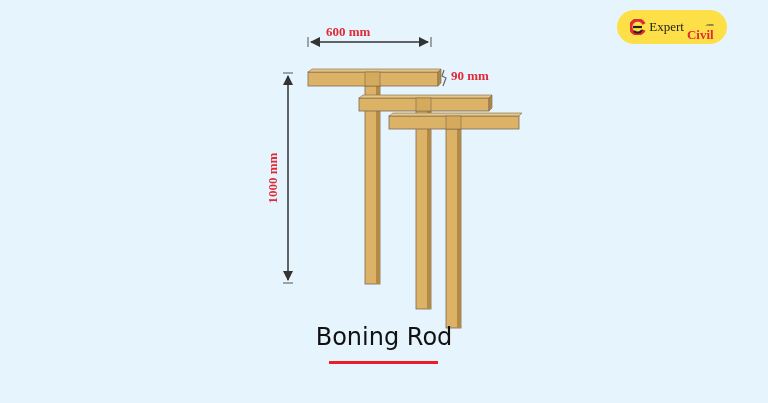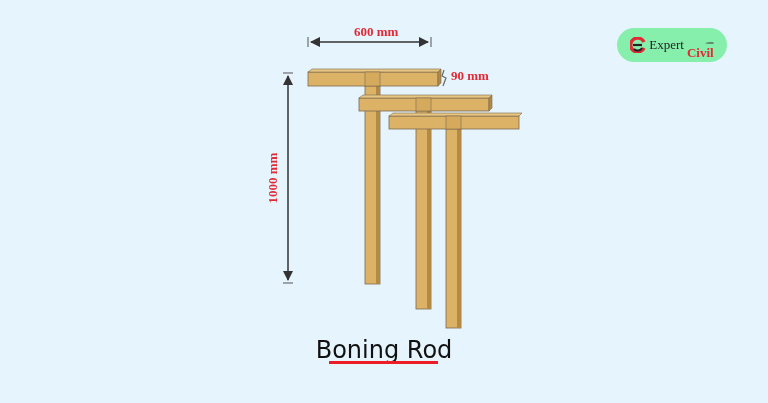--- a/index.html
+++ b/index.html
@@ -1,23 +1,23 @@
 <!DOCTYPE html>
 <html><head>
 <meta charset="utf-8">
 <style>
   html, body { margin:0; padding:0; }
   body { width:768px; height:403px; background:#e6f4fd; position:relative; overflow:hidden; font-family:"Liberation Sans", sans-serif; }
   .abs { position:absolute; }
   .dim-label { color:#e02a35; font-family:"Liberation Serif", serif; font-weight:bold; font-size:13px; white-space:nowrap; }
-  .logo-pill { position:absolute; left:617px; top:28px; width:110px; height:34px; background:#86efac; border-radius:17px; display:flex; align-items:center; justify-content:center; gap:3px; }
+  .logo-pill { position:absolute; left:617px; top:10px; width:110px; height:34px; background:#fde047; border-radius:17px; display:flex; align-items:center; justify-content:center; gap:3px; }
   .logo-text { font-family:"Liberation Serif", serif; font-size:13px; color:#222; }
   .logo-civil { font-family:"Liberation Serif", serif; font-weight:bold; font-size:13px; color:#e02a35; position:relative;margin-top:16px; }
   .logo-com { position:absolute; right:0; top:-5px; font-size:4px; color:#444; }
-  .caption { position:absolute; left:0; width:768px; top:323px; text-align:center; font-size:24px; color:#111; font-family:"DejaVu Sans", sans-serif;margin-top:13px; }
+  .caption { position:absolute; left:0; width:768px; top:323px; text-align:center; font-size:24px; color:#111; font-family:"DejaVu Sans", sans-serif; }
   .underline { position:absolute; left:329px; top:361px; width:109px; height:3px; background:#ee1c25; }
 </style>
 </head>
 <body>
 
 <div class="logo-pill">
   <svg width="16" height="16" viewBox="0 0 16 16">
     <path d="M14 5 A7 7 0 1 0 14 11" fill="none" stroke="#e02a35" stroke-width="3.4"></path>
     <path d="M3 8 H12" stroke="#222" stroke-width="2.2"></path>
     <path d="M12 11 A5 5 0 0 1 4 12" fill="none" stroke="#222" stroke-width="2"></path>
@@ -69,18 +69,18 @@
 
   <g>
     <rect x="446" y="122" width="15" height="206" fill="#dcb266" stroke="#7a6a50" stroke-width="0.8"></rect>
     <rect x="457" y="122" width="4" height="206" fill="#b38a44"></rect>
     <rect x="389" y="116" width="130" height="13" fill="#dcb266" stroke="#7a6a50" stroke-width="0.8"></rect>
     <polygon points="389,116 393,113 522,113 519,116" fill="#e9c680" stroke="#7a6a50" stroke-width="0.6"></polygon>
     <rect x="446" y="116" width="15" height="13" fill="#d6aa5c" stroke="#7a6a50" stroke-width="0.6"></rect>
   </g>
 </svg>
 
-<div class="abs dim-label" style="left:354px;top:24px;">600 mm</div>
+<div class="abs dim-label" style="left:326px;top:24px;">600 mm</div>
 <div class="abs dim-label" style="left:451px;top:68px;">90 mm</div>
 <div class="abs dim-label" style="left:243px;top:170px;transform:rotate(-90deg);transform-origin:center;width:60px;text-align:center;">1000 mm</div>
 
 <div class="caption">Boning Rod</div>
 <div class="underline"></div>
 
 </body></html>

